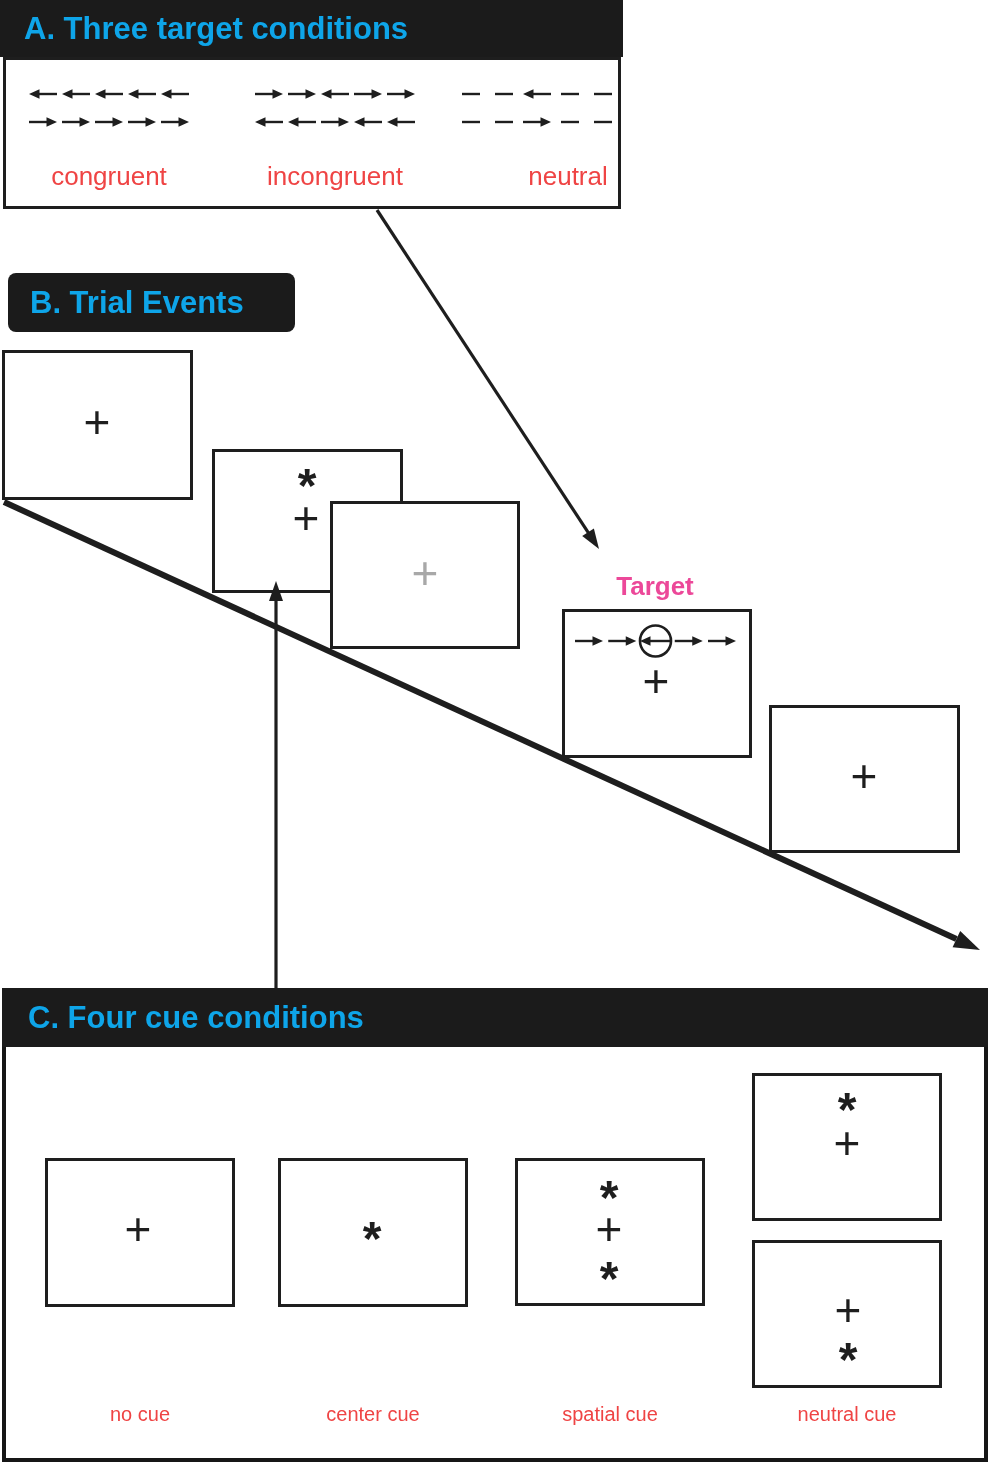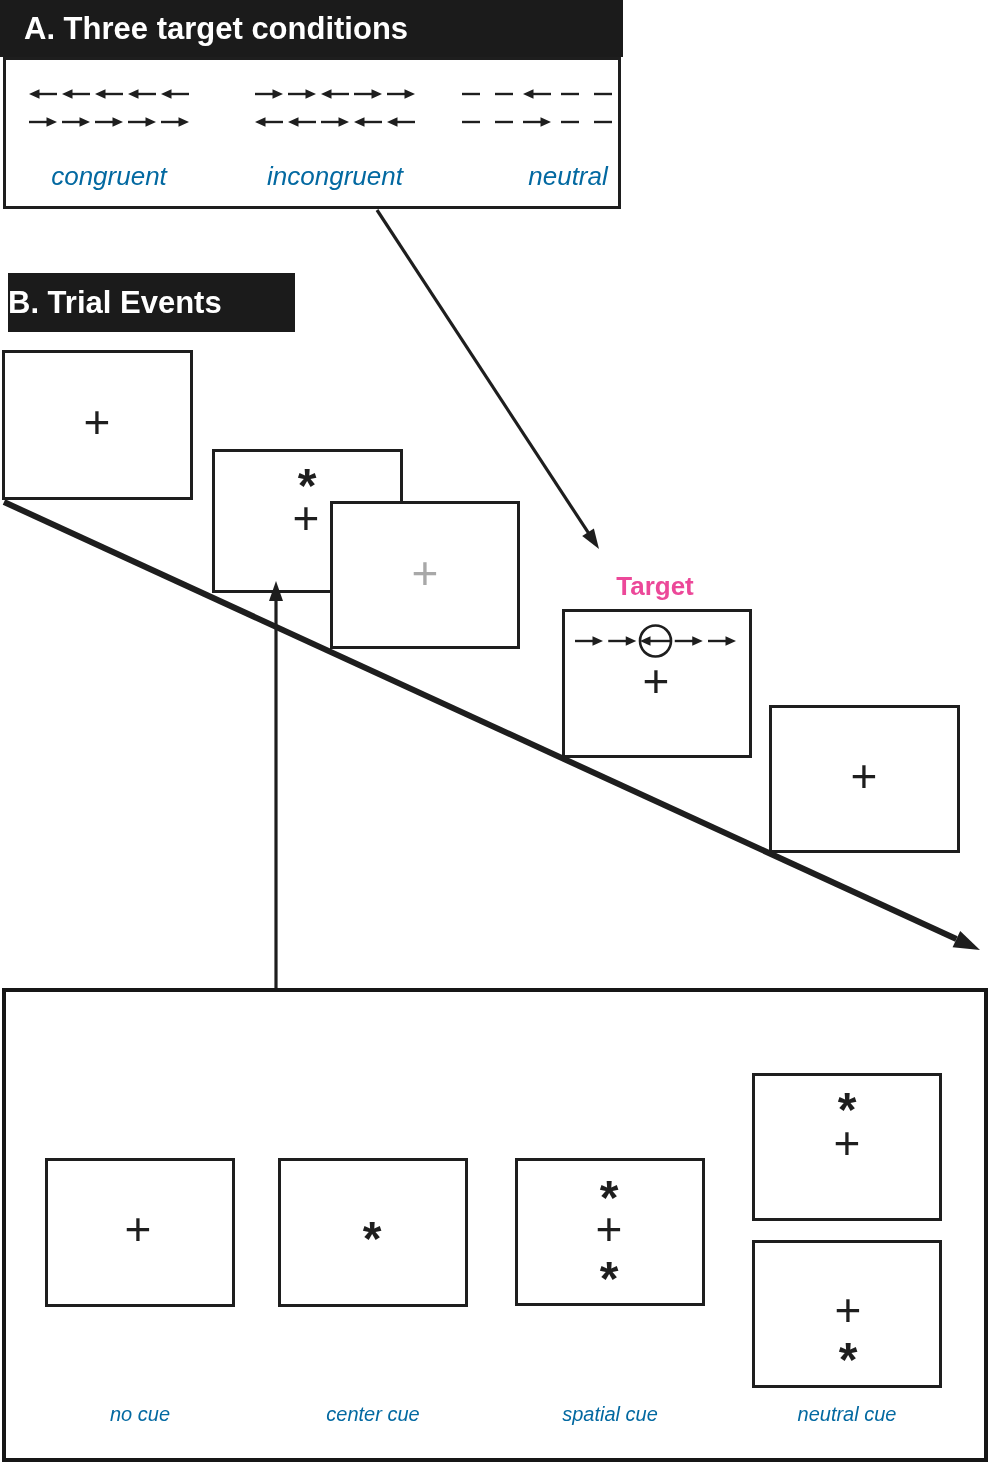--- a/index.html
+++ b/index.html
@@ -2,31 +2,31 @@
 <html><head>
 <meta charset="utf-8">
 <style>
   html,body{margin:0;padding:0;background:#ffffff;}
   .stage{
     position:relative;width:992px;height:1463px;background:#ffffff;
     font-family:"Liberation Sans","DejaVu Sans",sans-serif;overflow:hidden;
   }
   .layer{position:absolute;left:0;top:0;pointer-events:none;}
   .hdr{
-    position:absolute;background:#1b1b1b;color:#ffffff;display:flex;align-items:center;
+    position:absolute;background:#1b1b1b;color:#0ea5e9;display:flex;align-items:center;
     font-weight:bold;font-size:31px;box-sizing:border-box;white-space:nowrap;
   }
   #hdrA{left:0;top:0;width:623px;height:57px;padding-left:24px;}
-  #hdrB{left:8px;top:273px;width:287px;height:59px;}
+  #hdrB{left:8px;top:273px;width:287px;height:59px;padding-left:22px;border-radius:8px;}
   #hdrC{left:2px;top:988px;width:986px;height:59px;padding-left:26px;z-index:3;}
   .scr{position:absolute;background:#ffffff;border:3px solid #1e1e1e;box-sizing:border-box;}
   #boxA{left:3px;top:57px;width:618px;height:152px;}
   #panelC{position:absolute;left:2px;top:988px;width:986px;height:474px;border:4px solid #161616;
           box-sizing:border-box;background:#ffffff;}
-  .lbl{position:absolute;transform:translateX(-50%);color:#0369a1;white-space:nowrap;font-style:italic;}
+  .lbl{position:absolute;transform:translateX(-50%);color:#ef4444;white-space:nowrap;}
   .lblA{font-size:26px;top:161px;}
   .lblC{font-size:20px;top:1403px;}
   #targetLabel{position:absolute;transform:translateX(-50%);font-size:26px;font-weight:bold;
                color:#ec4899;top:571px;left:655px;white-space:nowrap;}
   .sym{position:absolute;line-height:1;color:#1e1e1e;white-space:pre;}
   .plus{font-size:46px;transform:translate(-50%,-57%);}
   .star{font-size:48px;font-weight:bold;transform:translate(-50%,-37%);}
   .plus-gray{color:#a8a8a8;}
 </style>
 </head>
@@ -57,20 +57,23 @@
     <span>B. Trial Events</span>
   </div>
   <div class="scr" style="left:2px;top:350px;width:191px;height:150px"></div>
   <div class="scr" style="left:212px;top:449px;width:191px;height:144px"></div>
   <div class="scr" style="left:330px;top:501px;width:190px;height:148px"></div>
   <span id="targetLabel">Target</span>
   <div class="scr" style="left:562px;top:609px;width:190px;height:149px"></div>
   <div class="scr" style="left:769px;top:705px;width:191px;height:148px"></div>
 
   <div id="panelC"></div>
+  <div class="hdr" id="hdrC">
+    <span>C. Four cue conditions</span>
+  </div>
   <div class="scr" style="left:45px;top:1158px;width:190px;height:149px"></div>
   <div class="scr" style="left:278px;top:1158px;width:190px;height:149px"></div>
   <div class="scr" style="left:515px;top:1158px;width:190px;height:148px"></div>
   <div class="scr" style="left:752px;top:1073px;width:190px;height:148px"></div>
   <div class="scr" style="left:752px;top:1240px;width:190px;height:148px"></div>
   <span class="lbl lblC" style="left:140px">no cue</span>
   <span class="lbl lblC" style="left:373px">center cue</span>
   <span class="lbl lblC" style="left:610px">spatial cue</span>
   <span class="lbl lblC" style="left:847px">neutral cue</span>
 

